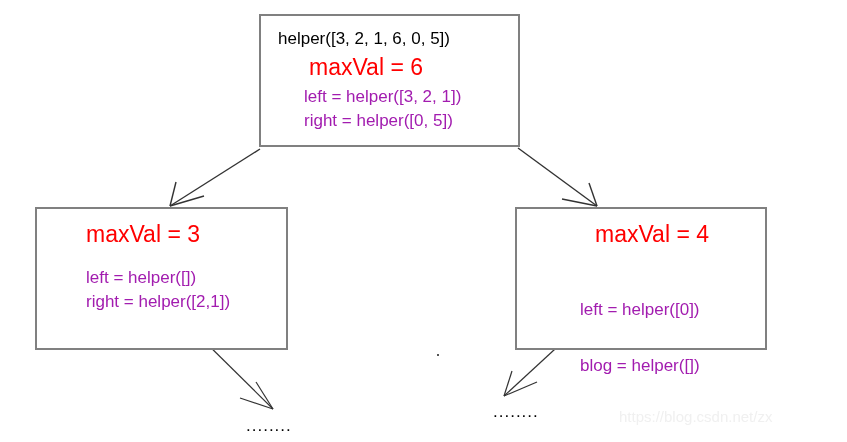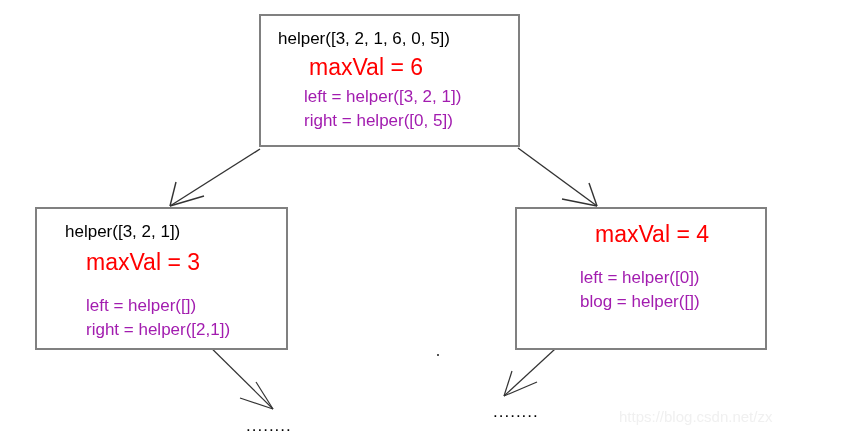--- a/index.html
+++ b/index.html
@@ -82,21 +82,21 @@
   #node-right {
     left: 515px;
     top: 207px;
     width: 252px;
     height: 143px;
     padding: 14px 0 0 0;
     align-items: flex-start;
   }
   #node-right .ln-call { margin-left: 60px; margin-bottom: 11px; }
   #node-right .ln-max { margin-left: 78px; margin-bottom: 23px; }
-  #node-right .ln-branch { margin-left: 63px; margin-bottom: 7px; }
+  #node-right .ln-branch { margin-left: 63px; margin-bottom: 7px; margin-top: 32px; }
 
   .ellipsis-label {
     position: absolute;
     color: #000000;
     font-size: 17px;
     letter-spacing: 1px;
     white-space: pre;
   }
   #ellipsis-left  { left: 246px; top: 416px; }
   #ellipsis-right { left: 493px; top: 402px; }
@@ -152,21 +152,20 @@
   </svg>
 
   <div class="node-box" id="node-root">
     <div class="node-line ln-call">helper([3, 2, 1, 6, 0, 5])</div>
     <div class="node-line ln-max">maxVal = 6</div>
     <div class="node-line ln-branch">left = helper([3, 2, 1])</div>
     <div class="node-line ln-branch">right = helper([0, 5])</div>
   </div>
 
   <div class="node-box" id="node-left">
-    <div class="node-line ln-call">helper([3, 2, 1])</div>
     <div class="node-line ln-max">maxVal = 3</div>
     <div class="node-line ln-branch">left = helper([])</div>
     <div class="node-line ln-branch">right = helper([2,1])</div>
   </div>
 
   <div class="node-box" id="node-right">
     <div class="node-line ln-max">maxVal = 4</div>
     <div class="node-line ln-branch">left = helper([0])</div>
     <div class="node-line ln-branch">blog = helper([])</div>
   </div>

